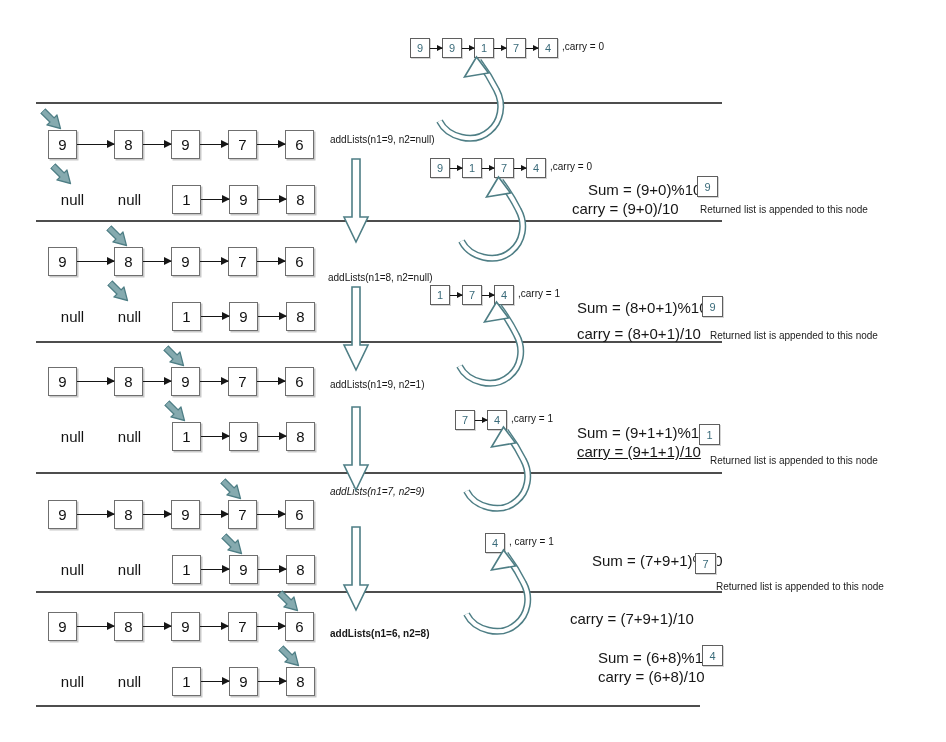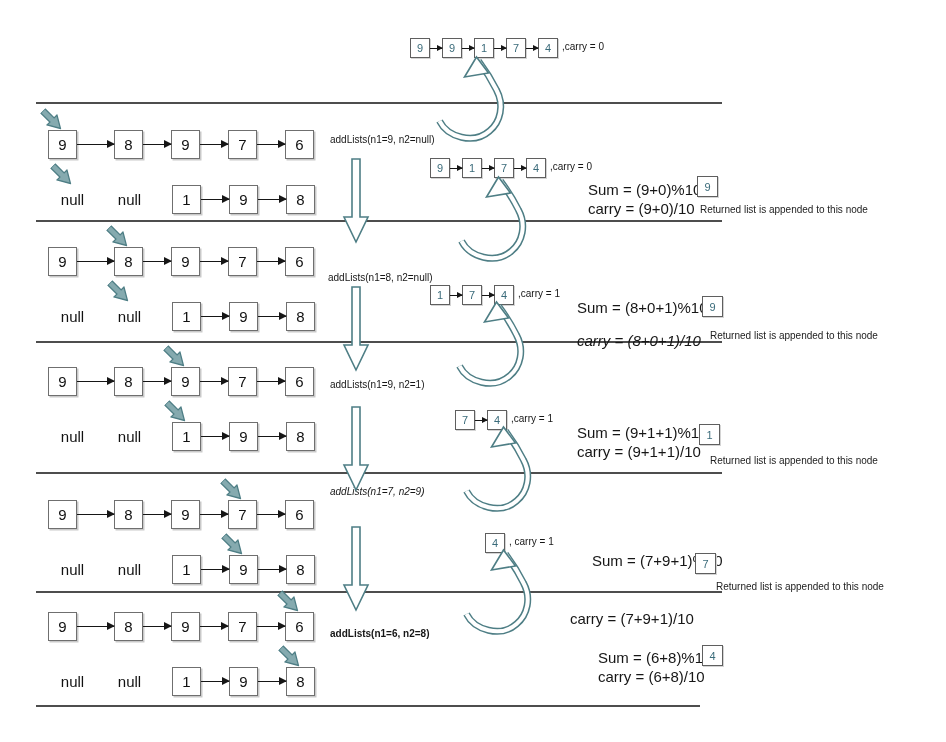--- a/index.html
+++ b/index.html
@@ -106,21 +106,21 @@
       <span class="sbox">9</span>
       <span class="conn sm"></span>
       <span class="sbox">1</span>
       <span class="conn sm"></span>
       <span class="sbox">7</span>
       <span class="conn sm"></span>
       <span class="sbox">4</span>
     </div>
   <div class="lab" style="left:550px;top:161px;">,carry = 0</div>
   <div class="sum" style="left:588px;top:180px;">Sum = (9+0)%10</div>
-  <div class="sum" style="left:588px;top:199px;">carry = (9+0)/10</div>
+  <div class="sum" style="left:572px;top:199px;">carry = (9+0)/10</div>
   <div class="dbox" style="left:697px;top:176px;">9</div>
   <div class="note" style="left:700px;top:204px;">Returned list is appended to this node</div>
 
   <svg class="ptr" style="left:105px;top:229px;" viewBox="0 0 26 16">
       <use href="#sym-ptr"></use>
     </svg>
   <div class="llist" style="left:48px;top:247px;">
       <span class="nbox">9</span>
       <span class="conn" style="width: 37px;"></span>
       <span class="nbox">8</span>
@@ -148,21 +148,21 @@
   <div class="lab" style="left:328px;top:272px;">addLists(n1=8, n2=null)</div>
   <div class="rlist" style="left:430px;top:285px;">
       <span class="sbox">1</span>
       <span class="conn sm"></span>
       <span class="sbox">7</span>
       <span class="conn sm"></span>
       <span class="sbox">4</span>
     </div>
   <div class="lab" style="left:518px;top:288px;">,carry = 1</div>
   <div class="sum" style="left:577px;top:298px;">Sum = (8+0+1)%10</div>
-  <div class="sum" style="left:577px;top:331px;font-style:italic;">carry = (8+0+1)/10</div>
+  <div class="sum" style="left:577px;top:324px;">carry = (8+0+1)/10</div>
   <div class="dbox" style="left:702px;top:296px;">9</div>
   <div class="note" style="left:710px;top:330px;">Returned list is appended to this node</div>
 
   <svg class="ptr" style="left:162px;top:349px;" viewBox="0 0 26 16">
       <use href="#sym-ptr"></use>
     </svg>
   <div class="llist" style="left:48px;top:367px;">
       <span class="nbox">9</span>
       <span class="conn" style="width: 37px;"></span>
       <span class="nbox">8</span>
@@ -188,21 +188,21 @@
       <span class="nbox">8</span>
     </div>
   <div class="lab" style="left:330px;top:379px;">addLists(n1=9, n2=1)</div>
   <div class="rlist" style="left:455px;top:410px;">
       <span class="sbox">7</span>
       <span class="conn sm"></span>
       <span class="sbox">4</span>
     </div>
   <div class="lab" style="left:511px;top:413px;">,carry = 1</div>
   <div class="sum" style="left:577px;top:423px;">Sum = (9+1+1)%10</div>
-  <div class="sum" style="left:577px;top:442px;">carry = (9+1+1)/10</div>
+  <div class="sum" style="left:577px;top:442px;text-decoration:underline;">carry = (9+1+1)/10</div>
   <div class="dbox" style="left:699px;top:424px;">1</div>
   <div class="note" style="left:710px;top:455px;">Returned list is appended to this node</div>
 
   <svg class="ptr" style="left:219px;top:482px;" viewBox="0 0 26 16">
       <use href="#sym-ptr"></use>
     </svg>
   <div class="llist" style="left:48px;top:500px;">
       <span class="nbox">9</span>
       <span class="conn" style="width: 37px;"></span>
       <span class="nbox">8</span>

